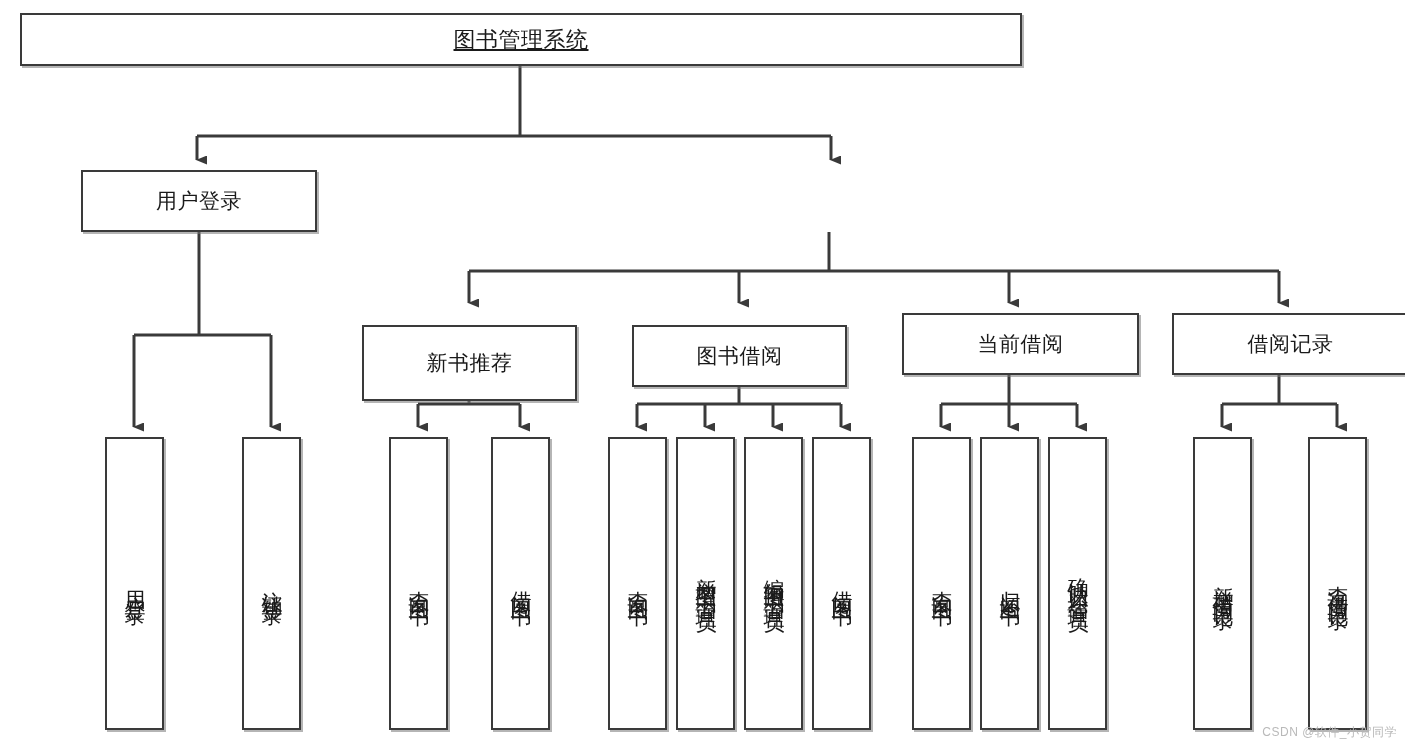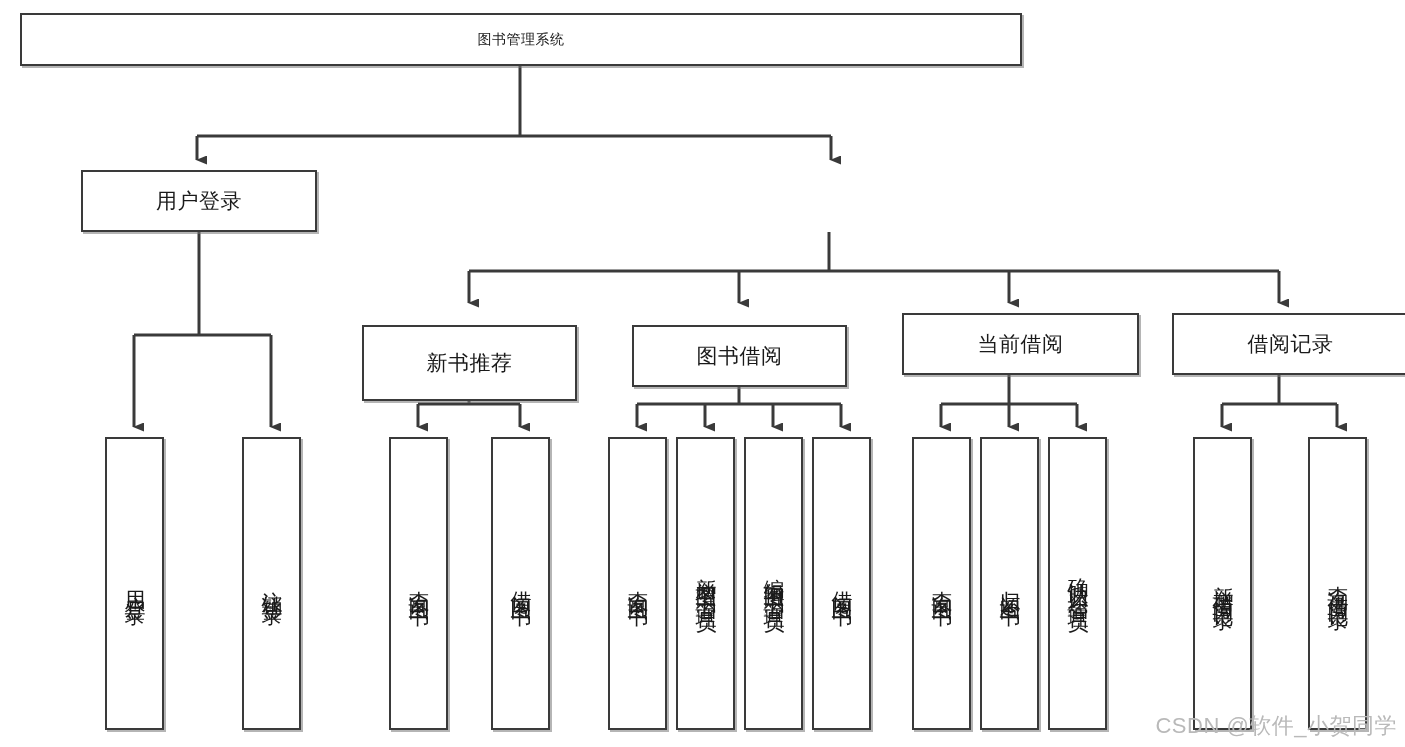--- a/index.html
+++ b/index.html
@@ -37,36 +37,37 @@
     justify-content: center;
     color: #1a1a1a;
     line-height: 1.18;
     text-align: center;
   }
   .node-h {
     font-size: 21px;
     letter-spacing: 0.5px;
   }
   .node-title {
-    font-size: 14px;
+    font-size: 22px;
     letter-spacing: 0.5px;
+    text-decoration: underline;
   }
   .node-v {
     writing-mode: vertical-rl;
     text-orientation: upright;
     font-size: 21px;
     letter-spacing: 5px;
     padding: 4px 0;
     white-space: nowrap;
   }
   .watermark {
     position: absolute;
     right: 8px;
     bottom: 6px;
-    font-size: 22px;
+    font-size: 12px;
     color: #b9b9b9;
     letter-spacing: 0.5px;
     white-space: nowrap;
     pointer-events: none;
   }
 </style>
 </head>
 <body>
 
 <div id="diagram-root">

